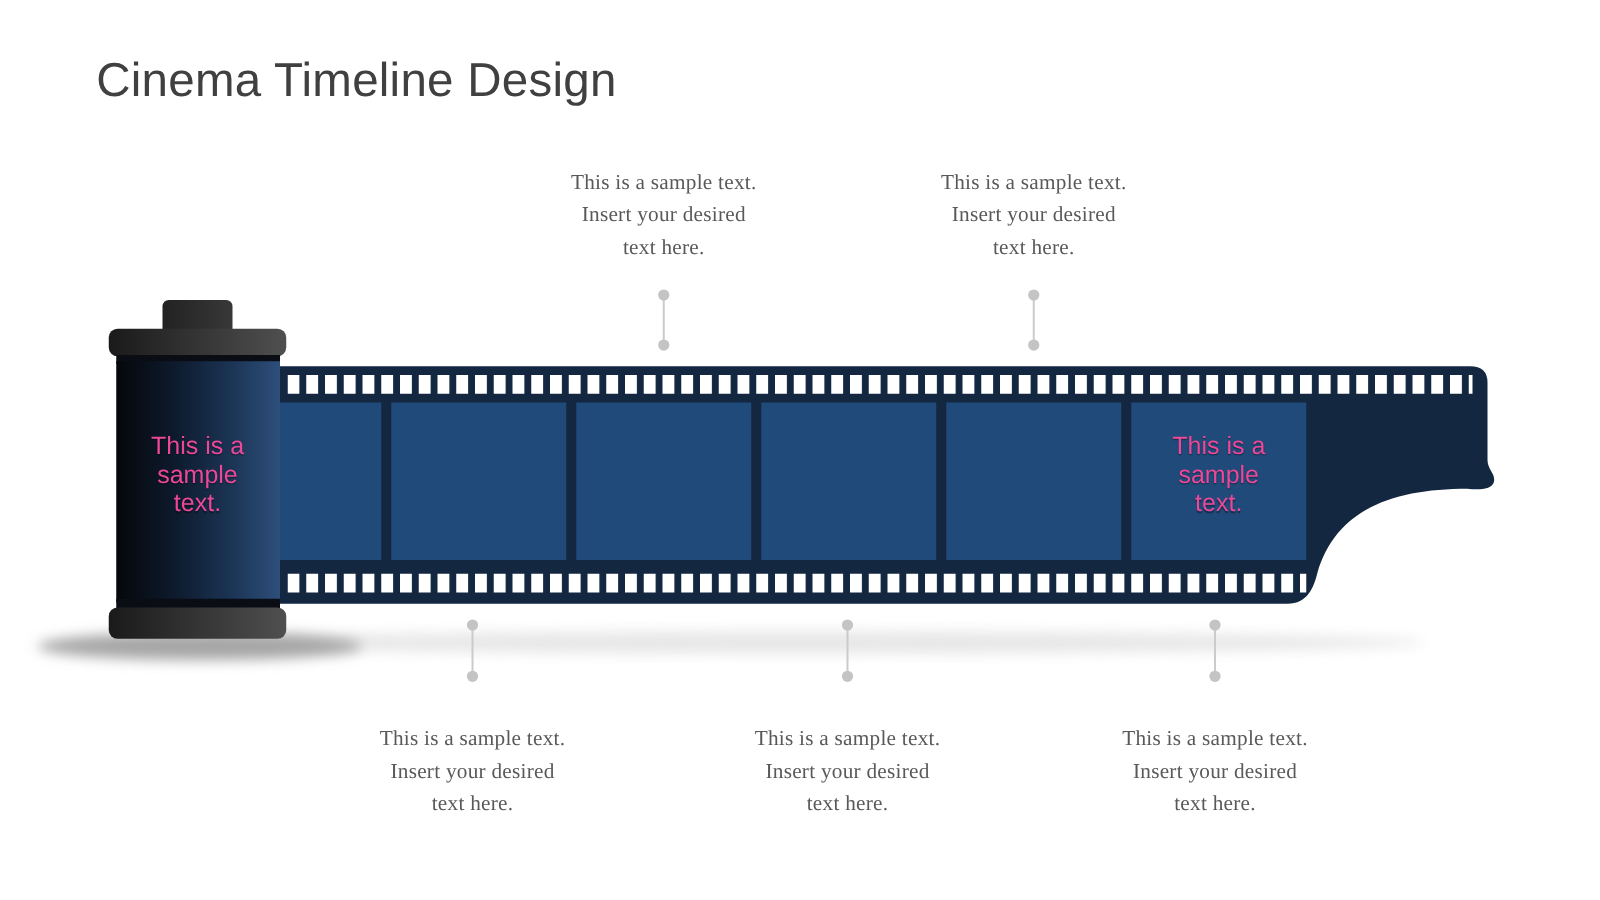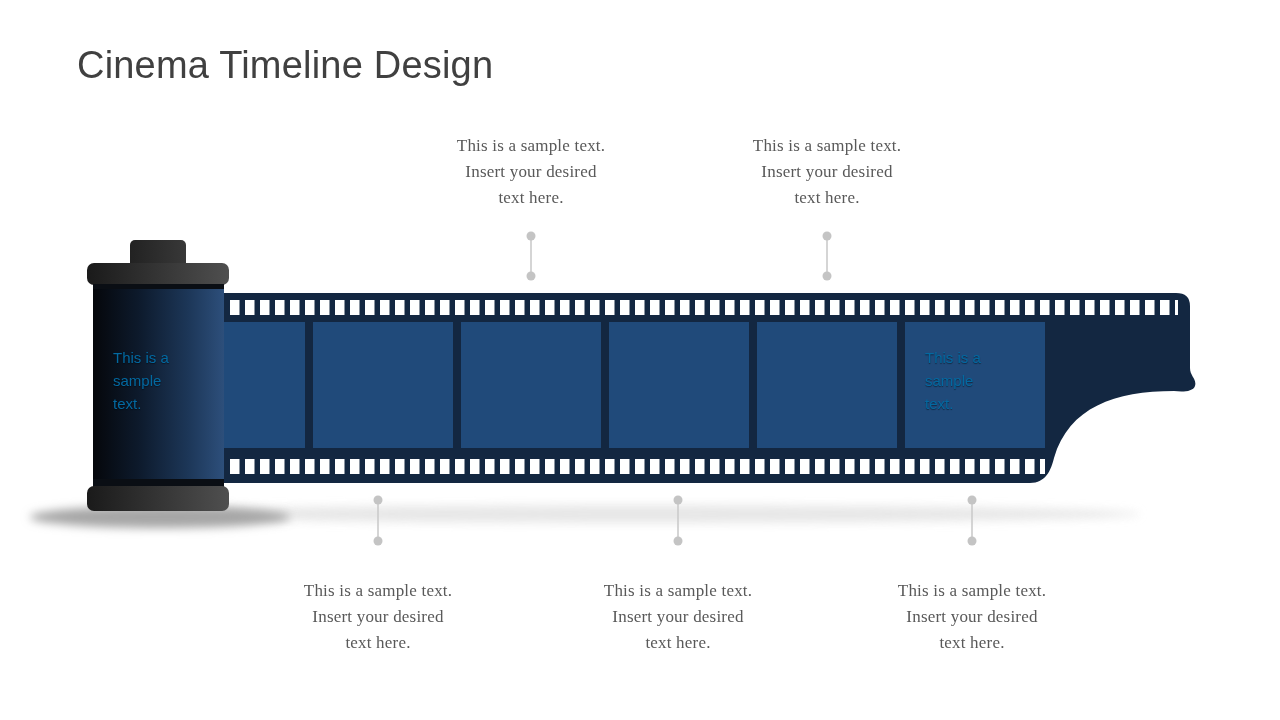--- a/index.html
+++ b/index.html
@@ -10,22 +10,22 @@
   .slide-title{
     position:absolute;left:77px;top:44px;margin:0;
     font-size:38px;font-weight:400;color:#404040;letter-spacing:.2px;
   }
   .callout{
     position:absolute;width:260px;text-align:center;
     font-size:17px;line-height:26px;color:#595959;letter-spacing:.2px;font-family:Liberation Serif, serif;
   }
   .callout div{white-space:nowrap;}
   .film-label{
-    position:absolute;color:#0369a1;
-    font-size:15px;line-height:23px;z-index:3;
+    position:absolute;text-align:center;color:#ec4899;
+    font-size:20px;line-height:23px;z-index:3;
     text-shadow:0 1px 1px rgba(0,0,0,.45);
   }
   .gfx{position:absolute;left:0;top:0;z-index:1;}
   .lbl-canister{left:113px;top:346px;width:90px;}
   .lbl-frame{left:925px;top:346px;width:100px;}
   .co-top-1{left:401px;top:133px;}
   .co-top-2{left:697px;top:133px;}
   .co-bot-1{left:248px;top:578px;}
   .co-bot-2{left:548px;top:578px;}
   .co-bot-3{left:842px;top:578px;}

